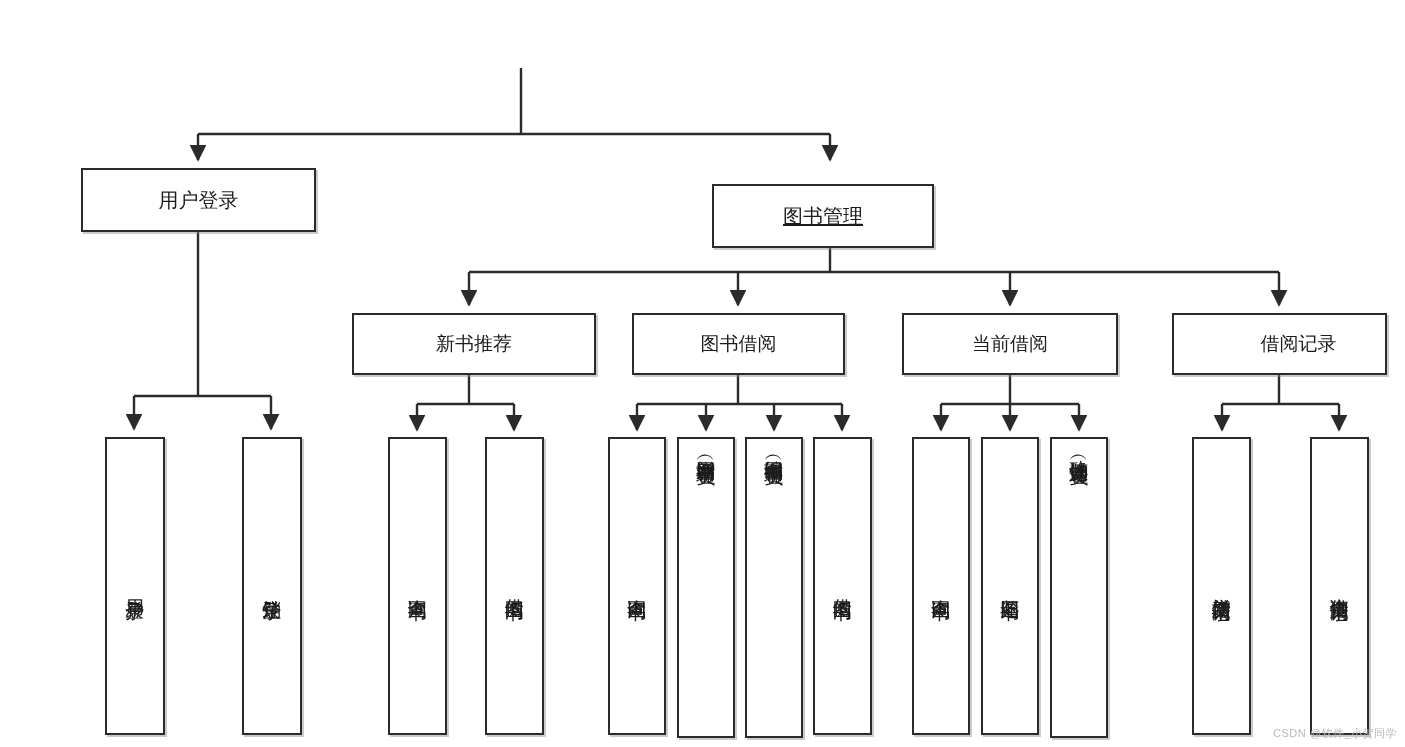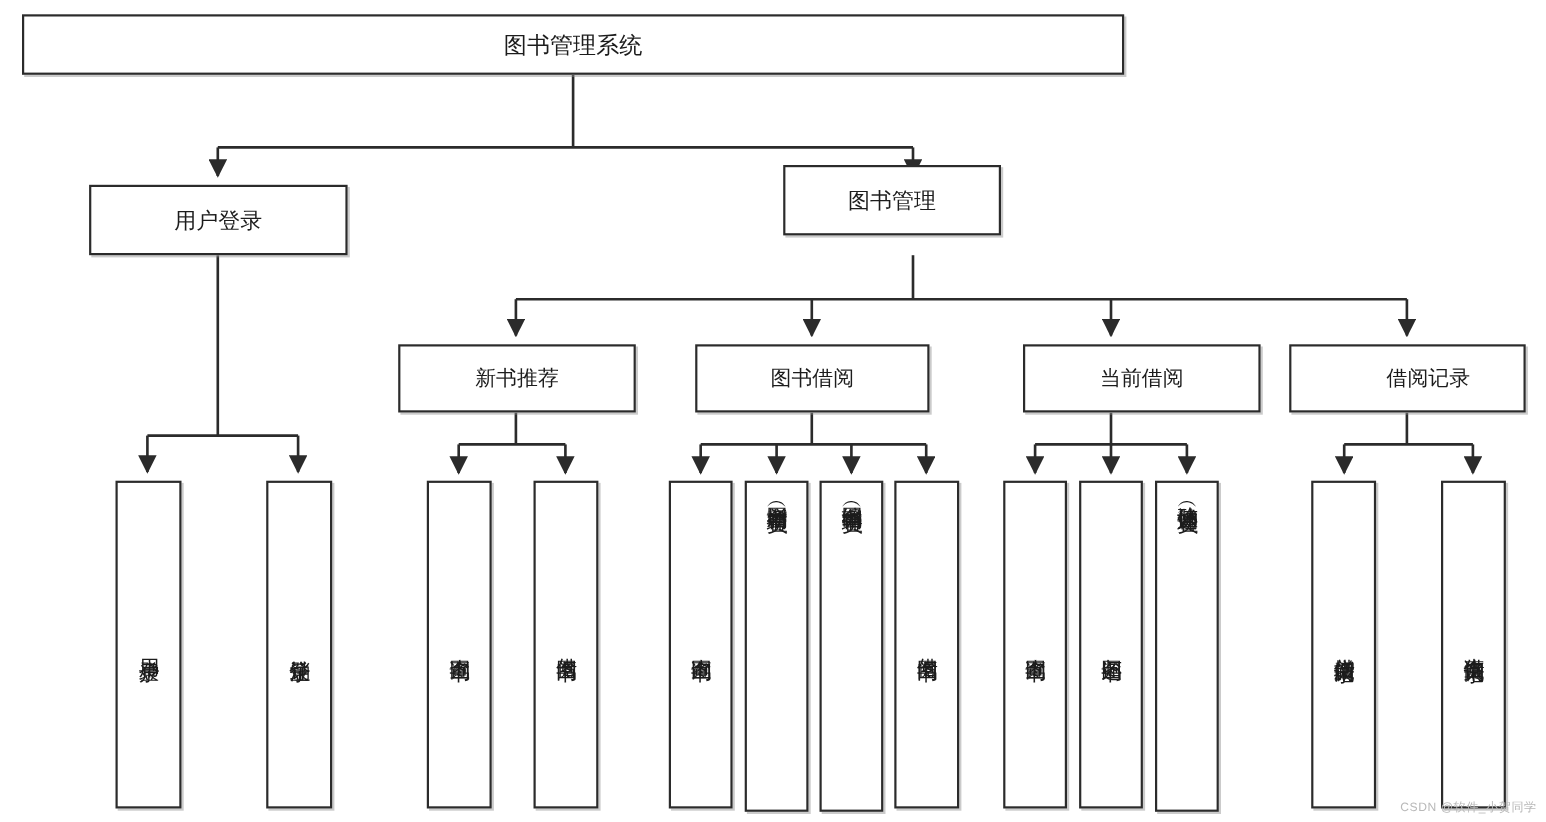--- a/index.html
+++ b/index.html
@@ -119,38 +119,35 @@
       <path d="M 1010 404 L 1010 430" marker-end="url(#arrow)"></path>
       <path d="M 1079 404 L 1079 430" marker-end="url(#arrow)"></path>
 
       <path d="M 1279 375 L 1279 404"></path>
       <path d="M 1222 404 L 1339 404"></path>
       <path d="M 1222 404 L 1222 430" marker-end="url(#arrow)"></path>
       <path d="M 1339 404 L 1339 430" marker-end="url(#arrow)"></path>
     </g>
   </svg>
 
-  <div class="node root" style="left:20px; top:13px; width:1002px; height:55px;">
-    <span>图书管理系统</span>
-  </div>
 
   <div class="node level2" style="left:81px; top:168px; width:235px; height:64px;">
     <span>用户登录</span>
   </div>
-  <div class="node level2" style="left:712px; top:150px; width:198px; height:64px;">
+  <div class="node level2" style="left:712px; top:184px; width:222px; height:64px;text-decoration:underline;">
     <span>图书管理</span>
   </div>
 
-  <div class="node level3" style="left:362px; top:313px; width:216px; height:62px;">
+  <div class="node level3" style="left:352px; top:313px; width:244px; height:62px;">
     <span>新书推荐</span>
   </div>
   <div class="node level3" style="left:632px; top:313px; width:213px; height:62px;text-align:center;">
     <span>图书借阅</span>
   </div>
-  <div class="node level3" style="left:902px; top:313px; width:216px; height:62px;margin-left:28px;">
+  <div class="node level3" style="left:902px; top:313px; width:216px; height:62px;">
     <span>当前借阅</span>
   </div>
   <div class="node level3" style="left:1172px; top:313px; width:215px; height:62px;padding-left:38px;">
     <span>借阅记录</span>
   </div>
 
   <div class="node leaf centered" style="left:105px; top:437px; width:60px; height:298px;">
     <span class="vtext">用户登录</span>
   </div>
   <div class="node leaf centered" style="left:242px; top:437px; width:60px; height:298px;">

